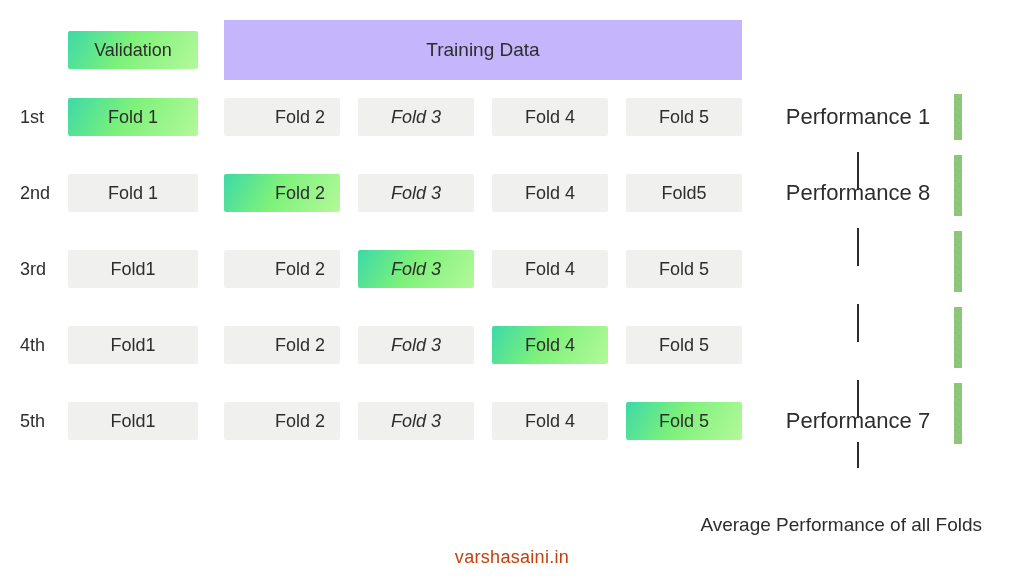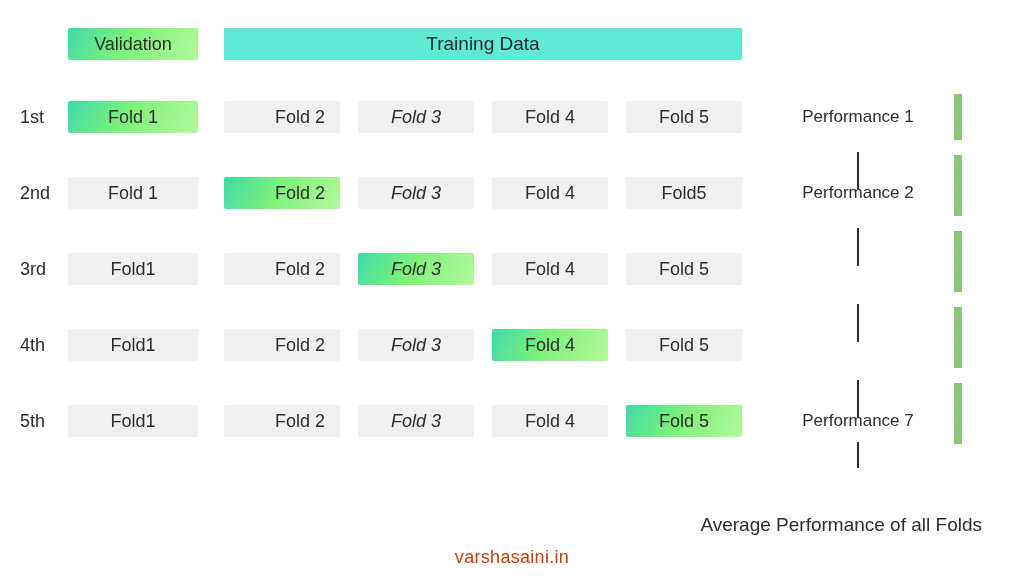--- a/index.html
+++ b/index.html
@@ -15,54 +15,54 @@
   .grid {
     display: grid;
     grid-template-columns: 50px 130px 26px 116px 18px 116px 18px 116px 18px 116px 36px 160px 16px 8px;
     align-items: center;
   }
   .header-row { height: 48px; margin-bottom: 26px; }
   .body-row   { height: 46px; margin-bottom: 30px; }
   .body-row.last { margin-bottom: 6px; }
 
   .cell {
-    height: 32px;
+    height: 38px;
     display: flex;
     align-items: center;
     justify-content: center;
     font-size: 18px;
     border-radius: 2px;
   }
   .plain { background: #f0f0ef; }
   .valid {
     background: linear-gradient(120deg, #3dd9a8 0%, #7df17a 45%, #b3f99a 100%);
   }
   .train-header {
     grid-column: 4 / 11;
-    height: 32px;
-    background: #5eead4;
+    height: 60px;
+    background: #c4b5fd;
     display: flex;
     align-items: center;
     justify-content: center;
     font-size: 19px;
   }
   .rowlbl {
     grid-column: 1;
     font-size: 18px;
     text-align: left;
     padding-left: 2px;
   }
   .c1 { grid-column: 2; }
   .c2 { grid-column: 4; padding-left: 36px; }
   .c3 { grid-column: 6; font-style: italic; }
   .c4 { grid-column: 8; }
   .c5 { grid-column: 10; }
   .perf {
     grid-column: 12;
-    font-size: 17px;
+    font-size: 22px;
     text-align: center;
   }
   .br {
     grid-column: 14;
     width: 8px;
     background: #8ec77a;
     background-image: radial-gradient(circle at 30% 40%, rgba(0,0,0,.08) 0.6px, transparent 0.7px),
                       radial-gradient(circle at 70% 70%, rgba(0,0,0,.08) 0.6px, transparent 0.7px);
     background-size: 6px 6px;
   }
@@ -125,21 +125,21 @@
   <div class="br" style="height:30px; margin-top:-30px;"></div>
 </div>
 
 <div class="grid body-row">
   <div class="rowlbl">2nd</div>
   <div class="cell plain c1">Fold 1</div>
   <div class="cell valid c2">Fold 2</div>
   <div class="cell plain c3">Fold 3</div>
   <div class="cell plain c4">Fold 4</div>
   <div class="cell plain c5">Fold5</div>
-  <div class="perf">Performance 2</div>
+  <div class="perf">Performance 8</div>
   <div class="br" style="align-self:stretch; height:46px;"></div>
 </div>
 <div class="grid" style="height:0; position:relative;">
   <div class="conn-wrap">
       <div class="conn"></div>
     </div>
   <div class="br" style="height:30px; margin-top:-30px;"></div>
 </div>
 
 <div class="grid body-row">

